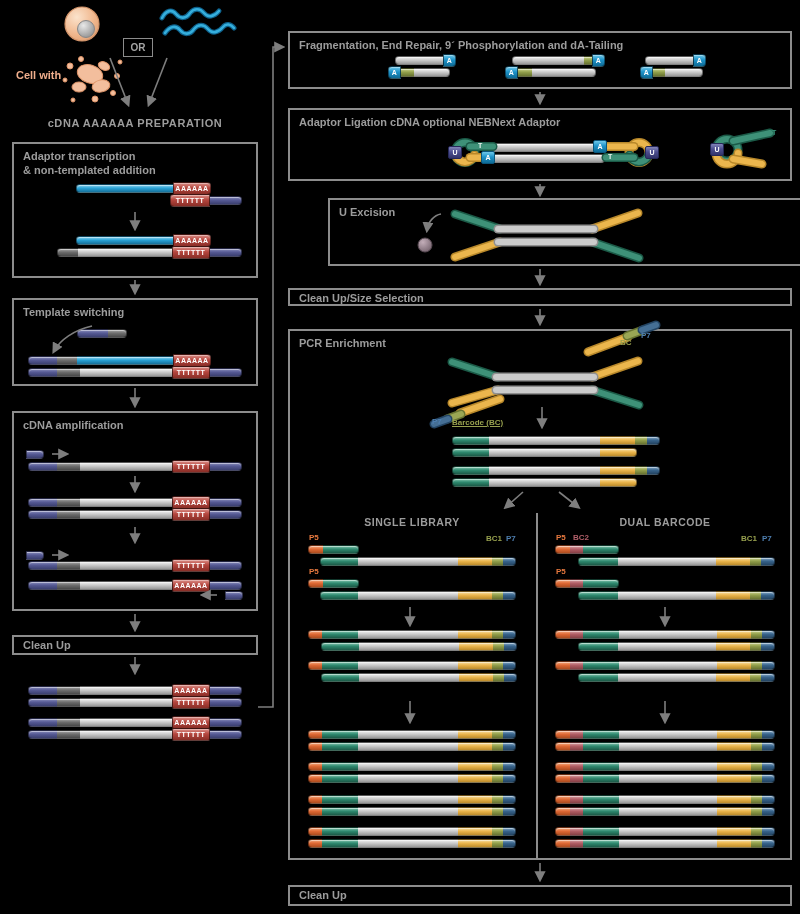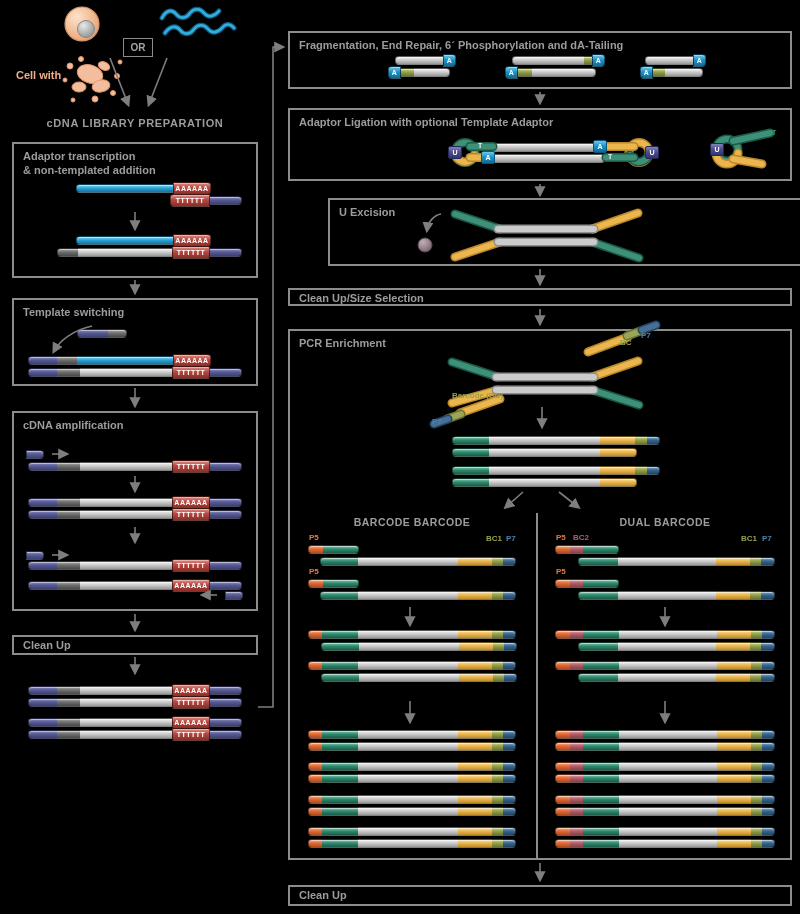--- a/index.html
+++ b/index.html
@@ -48,21 +48,21 @@
   
   .vdivider{position:absolute;left:536px;top:513px;width:2px;height:345px;background:#8C8C8C;z-index:1;}
   svg#overlay{position:absolute;left:0;top:0;z-index:3;pointer-events:none;}
   .ar{stroke:#7E7E7E;stroke-width:1.6;fill:none;}
 </style>
 </head>
 <body>
 
 <div id="canvas">
 
-  <div class="colhead" style="left:12px;top:117px;width:246px;">cDNA LIBRARY PREPARATION</div>
+  <div class="colhead" style="left:12px;top:117px;width:246px;">cDNA AAAAAA PREPARATION</div>
 
   <div class="orbox">
     <span>OR</span>
   </div>
   <div class="celllysis">Cell with</div>
 
   <div class="obox" style="left:12px;top:142px;width:246px;height:136px;">
     <div class="obox-label">
       <span>Adaptor transcription</span><br>
       <span>&amp; non-templated addition</span>
@@ -72,39 +72,39 @@
     <div class="obox-label">cDNA amplification</div>
   </div>
   <div class="obox" style="left:12px;top:298px;width:246px;height:88px;">
     <div class="obox-label">Template switching</div>
   </div>
   <div class="obox" style="left:12px;top:635px;width:246px;height:20px;">
     <div class="obox-label thin">Clean Up</div>
   </div>
 
   <div class="obox" style="left:288px;top:31px;width:504px;height:58px;">
-    <div class="obox-label">Fragmentation, End Repair, 6´ Phosphorylation and dA-Tailing</div>
+    <div class="obox-label">Fragmentation, End Repair, 9´ Phosphorylation and dA-Tailing</div>
   </div>
   <div class="obox" style="left:288px;top:108px;width:504px;height:73px;">
-    <div class="obox-label">Adaptor Ligation with optional Template Adaptor</div>
+    <div class="obox-label">Adaptor Ligation cDNA optional NEBNext Adaptor</div>
   </div>
   <div class="obox" style="left:288px;top:198px;width:504px;height:68px;margin-left:40px;">
     <div class="obox-label">U Excision</div>
   </div>
   <div class="obox" style="left:288px;top:329px;width:504px;height:531px;">
     <div class="obox-label">PCR Enrichment</div>
   </div>
   <div class="obox" style="left:288px;top:288px;width:504px;height:18px;">
     <div class="obox-label thin">Clean Up/Size Selection</div>
   </div>
   <div class="obox" style="left:288px;top:885px;width:504px;height:21px;">
     <div class="obox-label thin">Clean Up</div>
   </div>
 
-  <div class="subhead" style="left:312px;top:516px;">BARCODE BARCODE</div>
+  <div class="subhead" style="left:312px;top:516px;">SINGLE LIBRARY</div>
   <div class="subhead" style="left:565px;top:516px;">DUAL BARCODE</div>
   <div class="vdivider"></div>
 
   <svg id="overlay" width="800" height="914" viewBox="0 0 800 914">
     <defs>
       <marker id="ah" viewBox="0 0 10 10" refX="7" refY="5" markerWidth="7" markerHeight="7" orient="auto-start-reverse">
         <path d="M0,0 L10,5 L0,10 z" fill="#7E7E7E"></path>
       </marker>
       <radialGradient id="cellg" cx="35%" cy="30%" r="80%">
         <stop offset="0%" stop-color="#FBE3CC"></stop>
@@ -679,21 +679,21 @@
     <span class="tag tagbox tb-blue" style="left: 481px; top: 151px;">A</span>
     <span class="tag tagbox tb-blue" style="left: 593px; top: 140px;">A</span>
     <span class="tag lab-white" style="left: 608px; top: 153px;">T</span>
     <span class="tag tagbox tb-purple" style="left: 448px; top: 146px;">U</span>
     <span class="tag tagbox tb-purple" style="left: 645px; top: 146px;">U</span>
     <span class="tag tagbox tb-purple" style="left: 710px; top: 143px;">U</span>
     <span class="tag lab-tealtxt" style="left: 772px; top: 129px;">T</span>
     <span class="tag lab-olive" style="left: 620px; top: 338px; text-align: right;">BC</span>
     <span class="tag lab-steel" style="left: 641px; top: 331px;">P7</span>
     <span class="tag lab-steel" style="left: 432px; top: 417px;">P7</span>
-    <span class="tag lab-olive" style="left: 452px; top: 391px;">Barcode (BC)</span>
+    <span class="tag lab-olive" style="left: 452px; top: 418px; text-decoration: underline;">Barcode (BC)</span>
     <span class="tag lab-orange" style="left: 309px; top: 533px;">P5</span>
     <span class="tag lab-olive" style="left: 486px; top: 534px;">BC1</span>
     <span class="tag lab-steel" style="left: 506px; top: 534px;">P7</span>
     <span class="tag lab-orange" style="left: 309px; top: 567px;">P5</span>
     <span class="tag lab-orange" style="left: 556px; top: 533px;">P5</span>
     <span class="tag lab-maroon" style="left: 573px; top: 533px;">BC2</span>
     <span class="tag lab-olive" style="left: 741px; top: 534px;">BC1</span>
     <span class="tag lab-steel" style="left: 762px; top: 534px;">P7</span>
     <span class="tag lab-orange" style="left: 556px; top: 567px;">P5</span>
   </div>

